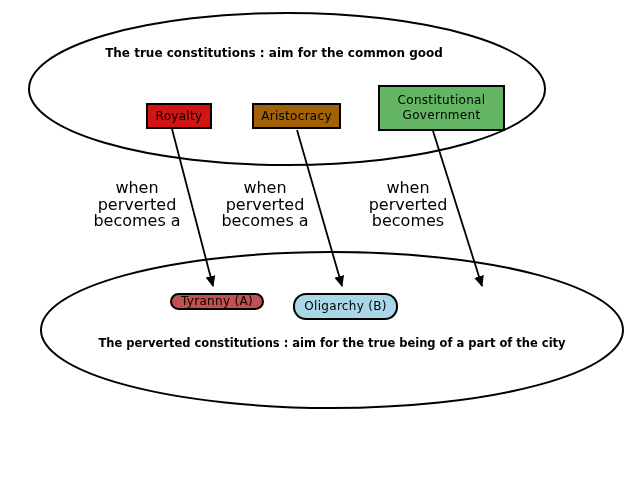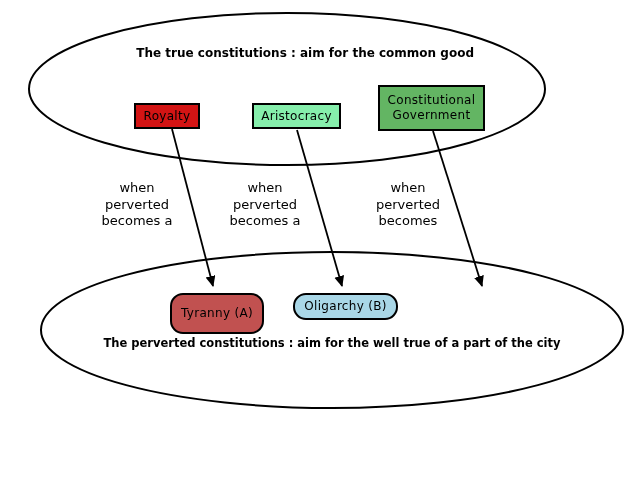--- a/index.html
+++ b/index.html
@@ -16,38 +16,38 @@
     position: absolute;
     left: 0; top: 0;
     width: 638px; height: 480px;
     pointer-events: none;
   }
   .abs { position: absolute; }
   .group-title {
     font-weight: bold;
     font-size: 12px;
     line-height: 16px;
-    text-align: right;
+    text-align: center;
   }
   .gov-box {
     box-sizing: border-box;
     border: 2px solid #000000;
     display: flex;
     align-items: center;
     justify-content: center;
     text-align: center;
     font-size: 12px;
     line-height: 15px;
     letter-spacing: 0.3px;
   }
   .rounded { border-radius: 13px; }
   .transition-label {
     width: 110px;
     text-align: center;
-    font-size: 13px;
+    font-size: 16px;
     line-height: 16.5px;
     white-space: pre-line;
   }
   .bottom-title {
     font-weight: bold;
     font-size: 11.5px;
     line-height: 16.5px;
     text-align: center;
   }
 </style>
@@ -64,40 +64,40 @@
     </defs>
     <ellipse cx="287" cy="89" rx="258" ry="76" fill="none" stroke="#000000" stroke-width="2"></ellipse>
     <ellipse cx="332" cy="330" rx="291" ry="78" fill="none" stroke="#000000" stroke-width="2"></ellipse>
     <line x1="172" y1="129" x2="213" y2="286" stroke="#000000" stroke-width="1.8" marker-end="url(#arrowhead)"></line>
     <line x1="297" y1="130" x2="342" y2="286" stroke="#000000" stroke-width="1.8" marker-end="url(#arrowhead)"></line>
     <line x1="433" y1="131" x2="482" y2="286" stroke="#000000" stroke-width="1.8" marker-end="url(#arrowhead)"></line>
   </svg>
 
   <div class="abs group-title" style="left:74px; top:45px; width:400px;">The true constitutions : aim for the common good</div>
 
-  <div class="abs gov-box" style="left: 134px; top: 103px; width: 66px; height: 26px; background: rgb(211, 20, 20); text-align: right;">Royalty</div>
+  <div class="abs gov-box" style="left: 146px; top: 103px; width: 66px; height: 26px; background: rgb(211, 20, 20); text-align: right;">Royalty</div>
 
-  <div class="abs gov-box" style="left: 252px; top: 103px; width: 89px; height: 26px; background: #86efac;">Aristocracy</div>
+  <div class="abs gov-box" style="left: 252px; top: 103px; width: 89px; height: 26px; background: #a16207;">Aristocracy</div>
 
-  <div class="abs gov-box" style="left: 378px; top: 85px; width: 107px; height: 46px; padding: 0px 4px; background: rgb(99, 181, 99);">Constitutional Government</div>
+  <div class="abs gov-box" style="left: 378px; top: 85px; width: 127px; height: 46px; padding: 0px 4px; background: rgb(99, 181, 99);">Constitutional Government</div>
 
   <div class="abs transition-label" style="left:82px; top:180px;">when
 perverted
 becomes a</div>
 
   <div class="abs transition-label" style="left:210px; top:180px;">when
 perverted
 becomes a</div>
 
   <div class="abs transition-label" style="left:353px; top:180px;">when
 perverted
 becomes</div>
 
-  <div class="abs gov-box rounded" style="left: 170px; top: 293px; width: 94px; height: 41px; background: rgb(193, 81, 80);">Tyranny (A)</div>
+  <div class="abs gov-box rounded" style="left: 170px; top: 293px; width: 94px; height: 17px; background: rgb(193, 81, 80);">Tyranny (A)</div>
 
   <div class="abs gov-box rounded" style="left: 293px; top: 293px; width: 105px; height: 27px; background: rgb(169, 215, 231);">Oligarchy (B)</div>
 
 
   <div class="abs bottom-title" style="left:27px; top:335px; width:610px;">
-    <div>The perverted constitutions : aim for the well true of a part of the city</div>
+    <div>The perverted constitutions : aim for the true being of a part of the city</div>
   </div>
 
 </div>
 
 </body></html>

